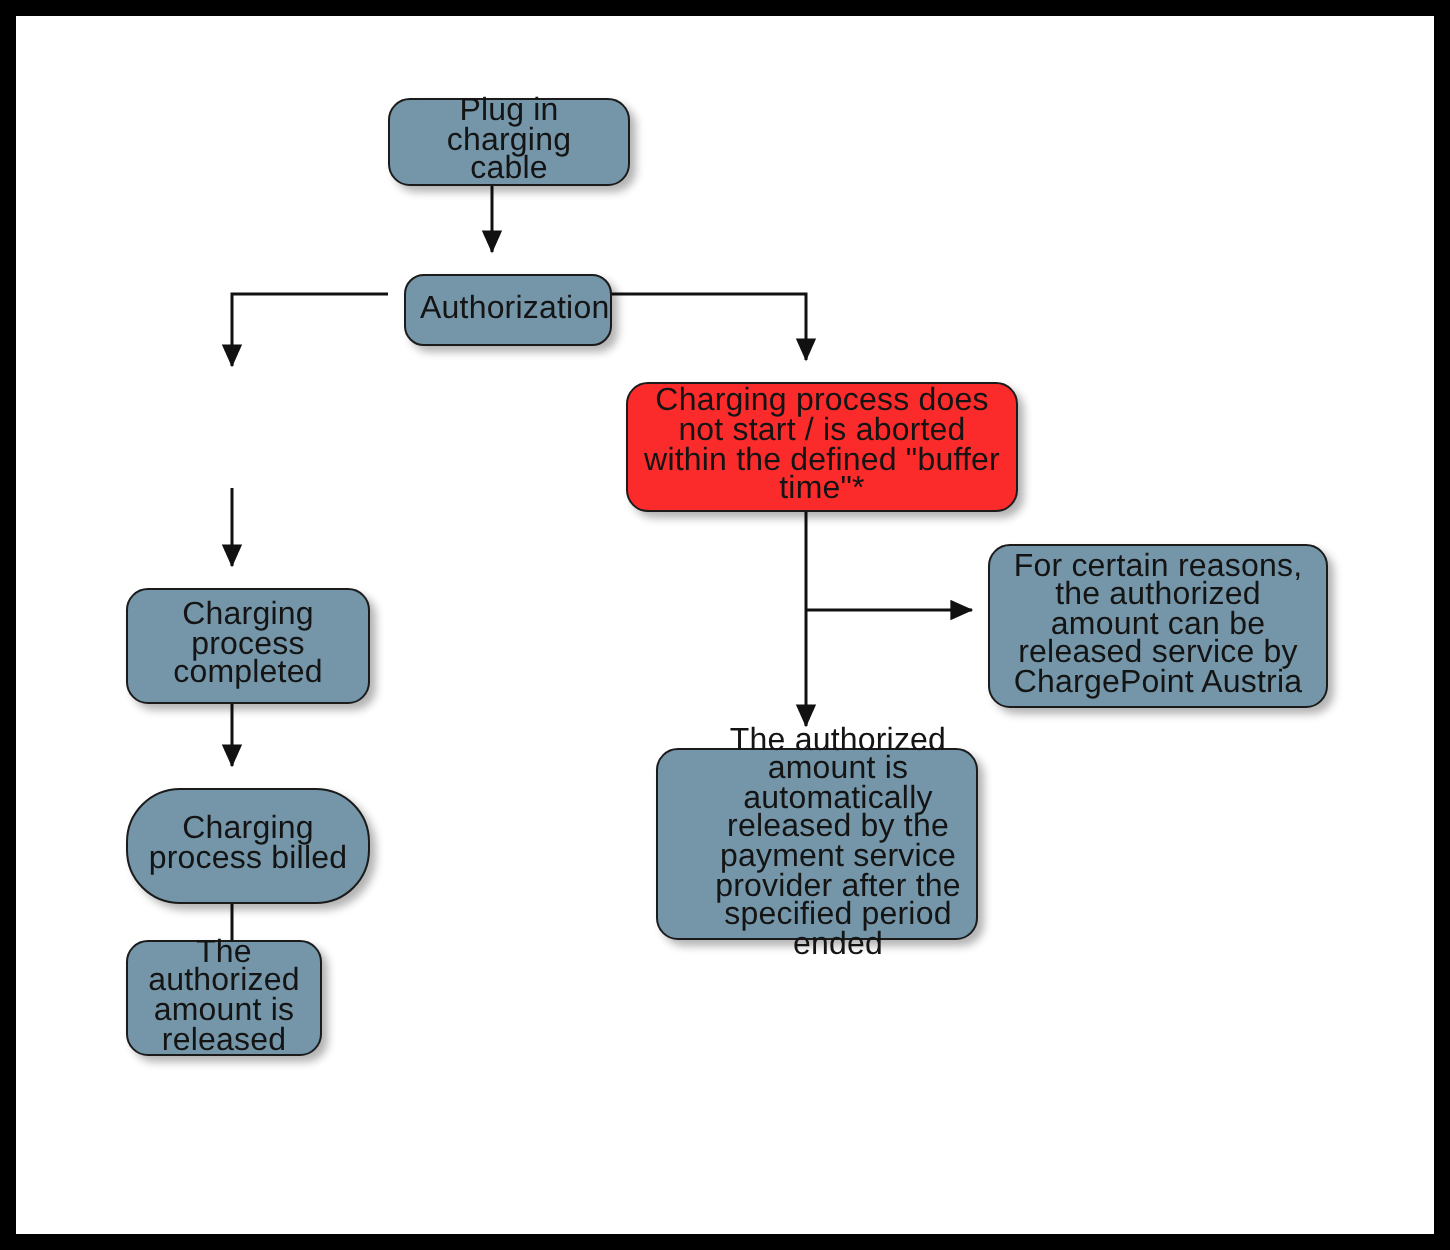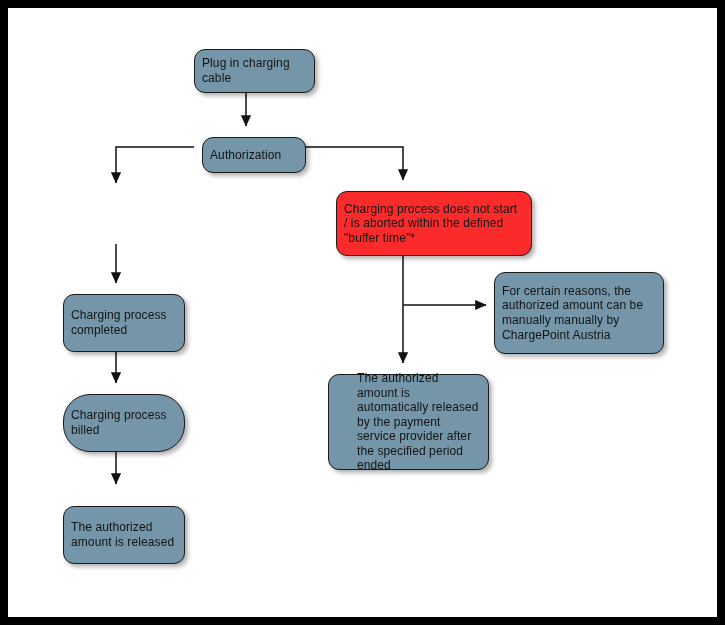--- a/index.html
+++ b/index.html
@@ -35,23 +35,23 @@
     pointer-events: none;
   }
   .node {
     position: absolute;
     box-sizing: border-box;
     border: 1.4px solid #1b1b1b;
     border-radius: 11px;
     display: flex;
     align-items: center;
     justify-content: center;
-    text-align: left;
+    text-align: center;
     color: #141414;
-    font-size: 12px;
+    font-size: 16px;
     line-height: 14.6px;
     padding: 4px 7px;
     box-shadow: 3px 3px 4px rgba(0,0,0,0.30);
     letter-spacing: 0.1px;
   }
   .node span { display: block; width: 100%; }
   .fill-blue  { background: #7496a8; }
   .fill-green { background: #90c97a; }
   .fill-red   { background: #fb2b2b; }
 </style>
@@ -76,43 +76,43 @@
         <path d="M108,436 L108,476"></path>
         <path d="M395,297 L478,297"></path>
         <path d="M395,240 L395,355"></path>
       </g>
     </svg>
 
     <div class="node fill-blue" style="left:186px; top:41px;  width:121px; height:44px;">
       <span>Plug in charging cable</span>
     </div>
 
-    <div class="node fill-blue" style="left:194px; top:129px; width:104px; height:36px;">
+    <div class="node fill-blue" style="left:194px; top:129px; width:104px; height:36px;border-radius:10px;">
       <span>Authorization</span>
     </div>
 
 
-    <div class="node fill-red" style="left:305px; top:183px; width:196px; height:65px;margin-left:23px;">
+    <div class="node fill-red" style="left:305px; top:183px; width:196px; height:65px;">
       <span>Charging process does not start / is aborted within the defined "buffer time"*</span>
     </div>
 
     <div class="node fill-blue" style="left:55px;  top:286px; width:122px; height:58px;">
       <span>Charging process completed</span>
     </div>
 
     <div class="node fill-blue" style="left:486px; top:264px; width:170px; height:82px;">
-      <span>For certain reasons, the authorized amount can be manually manually by ChargePoint Austria</span>
+      <span>For certain reasons, the authorized amount can be released service by ChargePoint Austria</span>
     </div>
 
     <div class="node fill-blue" style="left:55px;  top:386px; width:122px; height:58px;border-radius:27px;">
       <span>Charging process billed</span>
     </div>
 
     <div class="node fill-blue" style="left:320px; top:366px; width:161px; height:96px;padding-left:28px;">
       <span>The authorized amount is automatically released by the payment service provider after the specified period ended</span>
     </div>
 
-    <div class="node fill-blue" style="left:55px;  top:498px; width:122px; height:58px;">
+    <div class="node fill-blue" style="left:55px;  top:462px; width:98px; height:58px;">
       <span>The authorized amount is released</span>
     </div>
 
   </div>
 </div>
 
 </body></html>

